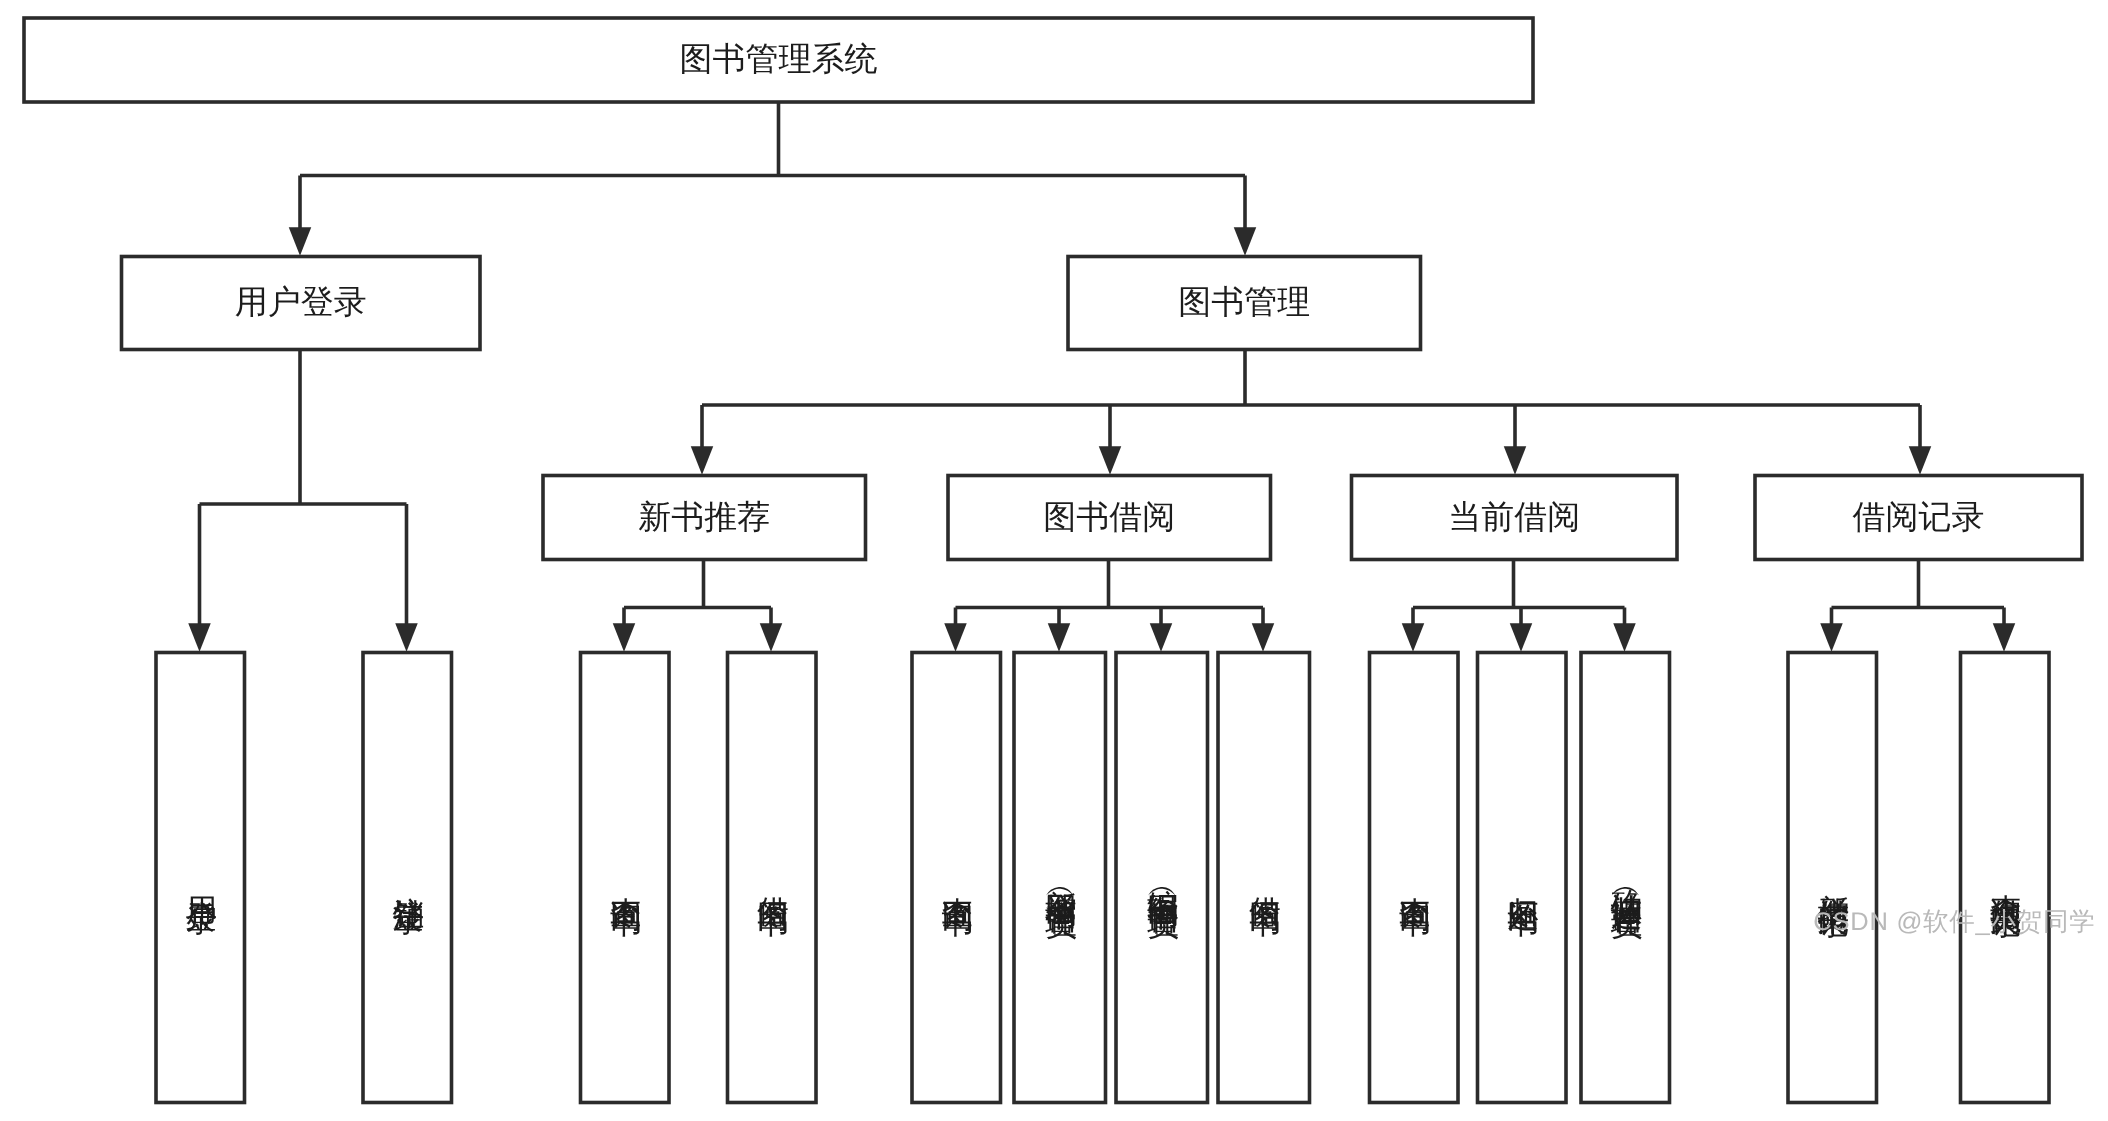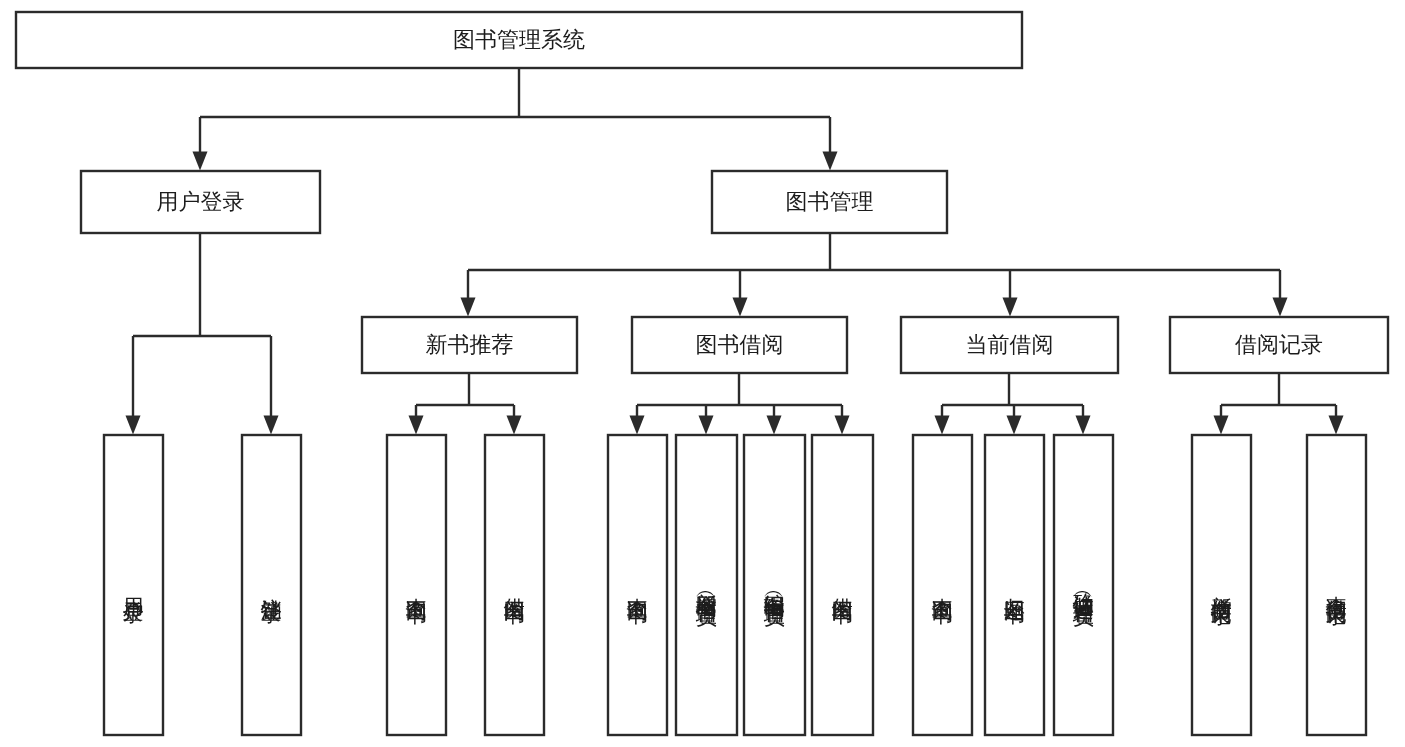--- a/index.html
+++ b/index.html
@@ -174,13 +174,14 @@
       <div class="node-label-v" style="left: 637.5px; top: 449px; height: 272px;">查询图书</div>
       <div class="node-label-v" style="left: 706.5px; top: 449px; height: 272px;">新增图书（管理员）</div>
       <div class="node-label-v" style="left: 774.5px; top: 449px; height: 272px;">编辑图书（管理员）</div>
       <div class="node-label-v" style="left: 842.5px; top: 449px; height: 272px;">借阅图书</div>
       <div class="node-label-v" style="left: 942.5px; top: 449px; height: 272px;">查询图书</div>
       <div class="node-label-v" style="left: 1014.5px; top: 449px; height: 272px;">归还图书</div>
       <div class="node-label-v" style="left: 1083.5px; top: 449px; height: 272px;">确认归还（管理员）</div>
       <div class="node-label-v" style="left: 1221.5px; top: 449px; height: 272px;">新增借阅记录</div>
       <div class="node-label-v" style="left: 1336.5px; top: 449px; height: 272px;">查询借阅记录</div>
     </div>
+  <div class="watermark">CSDN @软件_小贺同学</div>
 </div>
 
 </body></html>

